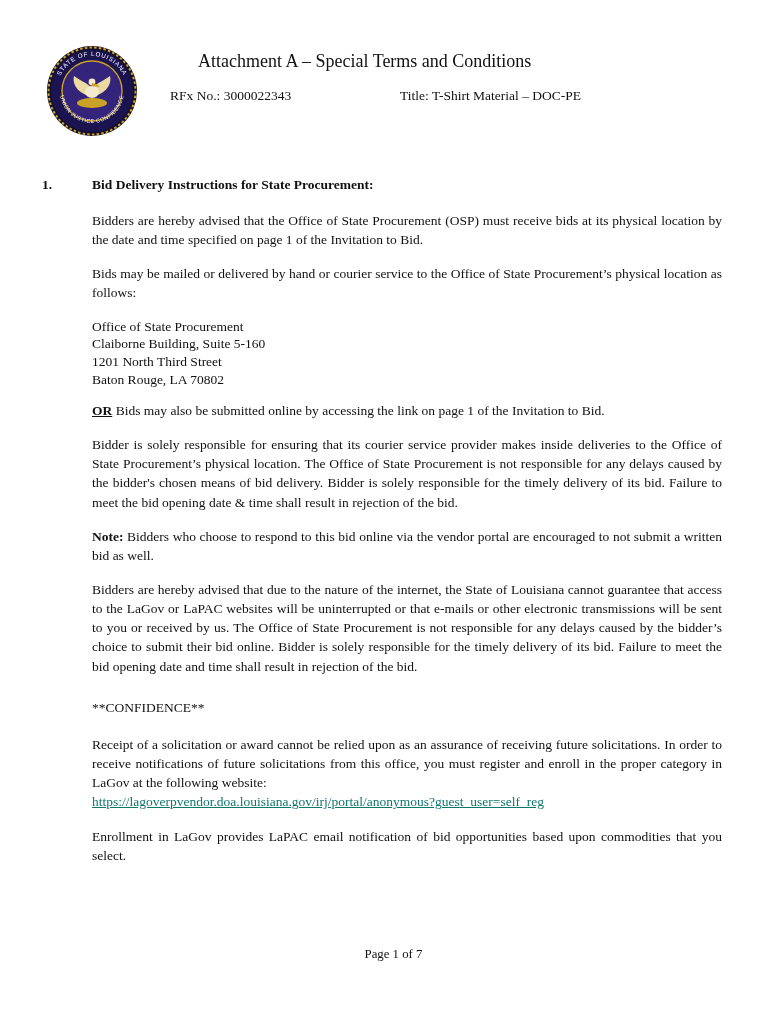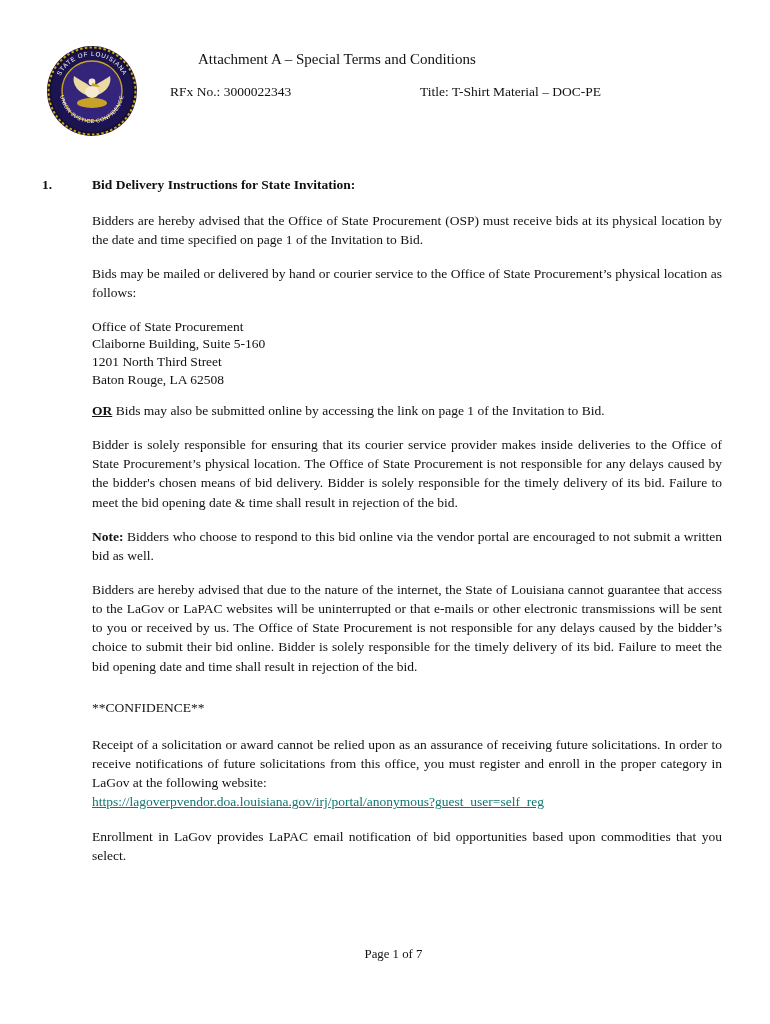--- a/index.html
+++ b/index.html
@@ -24,23 +24,23 @@
     margin-left: 46px;
     flex: 0 0 auto;
   }
   .header-text {
     margin-left: 32px;
     padding-top: 6px;
   }
   .attachment-title {
     margin-left: 28px;
     margin-bottom: 16px;
-    font-size: 15px;
+    font-size: 18px;
   }
-  .header-row { display: flex; gap: 20px; }
+  .header-row { display: flex; }
   .rfx-no { width: 230px; }
   .main {
     margin: 40px 48px 0 92px;
   }
   .section-h {
     position: relative;
     font-weight: bold;
     margin-bottom: 18px;
   }
   .sec-num { position: absolute; left: -50px; }
@@ -103,32 +103,32 @@
         <span class="rfx-no">RFx No.: 3000022343</span>
         <span class="doc-title">Title: T-Shirt Material – DOC-PE</span>
       </div>
     </div>
   </header>
 
   <main class="main">
 
     <div class="section-h">
       <span class="sec-num">1.</span>
-      <span>Bid Delivery Instructions for State Invitation:</span>
+      <span>Bid Delivery Instructions for State Procurement:</span>
     </div>
 
     <p class="just">Bidders are hereby advised that the Office of State Procurement (OSP) must receive bids at its physical location by the date and time specified on page 1 of the Invitation to Bid.</p>
 
     <p class="just">Bids may be mailed or delivered by hand or courier service to the Office of State Procurement’s physical location as follows:</p>
 
     <div class="address">
       <div>Office of State Procurement</div>
       <div>Claiborne Building, Suite 5-160</div>
       <div>1201 North Third Street</div>
-      <div>Baton Rouge, LA 62508</div>
+      <div>Baton Rouge, LA 70802</div>
     </div>
 
     <p class="just"><span class="bold u">OR</span><span> Bids may also be submitted online by accessing the link on page 1 of the Invitation to Bid.</span></p>
 
 
     <p class="just">Bidder is solely responsible for ensuring that its courier service provider makes inside deliveries to the Office of State Procurement’s physical location. The Office of State Procurement is not responsible for any delays caused by the bidder's chosen means of bid delivery. Bidder is solely responsible for the timely delivery of its bid. Failure to meet the bid opening date &amp; time shall result in rejection of the bid.</p>
 
     <p class="just"><span class="bold">Note:</span><span> Bidders who choose to respond to this bid online via the vendor portal are encouraged to not submit a written bid as well.</span></p>
 
     <p class="just">Bidders are hereby advised that due to the nature of the internet, the State of Louisiana cannot guarantee that access to the LaGov or LaPAC websites will be uninterrupted or that e-mails or other electronic transmissions will be sent to you or received by us. The Office of State Procurement is not responsible for any delays caused by the bidder’s choice to submit their bid online. Bidder is solely responsible for the timely delivery of its bid. Failure to meet the bid opening date and time shall result in rejection of the bid.</p>

